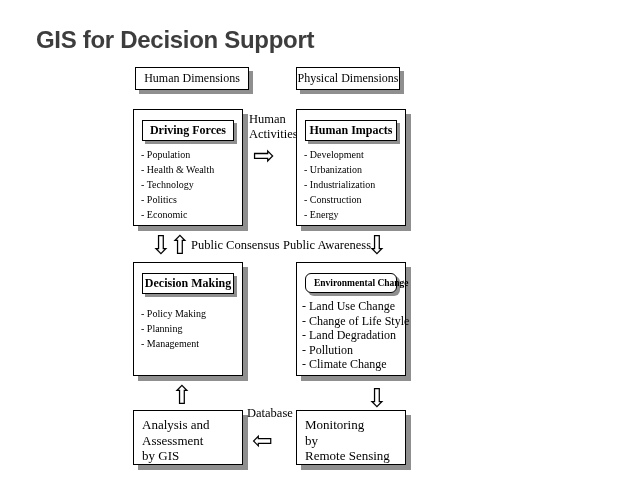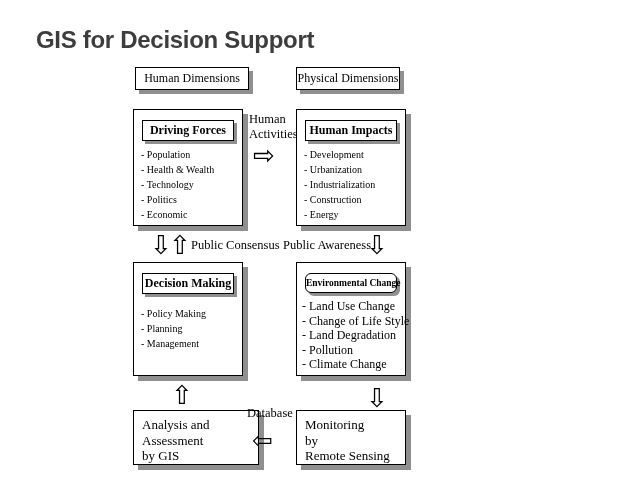--- a/index.html
+++ b/index.html
@@ -27,30 +27,30 @@
 
   
   .box {
     position:absolute; background:#fff;
     border:1px solid #000; box-shadow:5px 5px 0 #8f8f8f;
   }
   .box-driving   { left:133px; top:109px; width:110px; height:117px; }
   .box-impacts   { left:296px; top:109px; width:110px; height:117px; }
   .box-decision  { left:133px; top:262px; width:110px; height:114px; }
   .box-env       { left:296px; top:262px; width:110px; height:114px; }
-  .box-analysis  { left:133px; top:410px; width:126px; height:55px; }
+  .box-analysis  { left:133px; top:410px; width:110px; height:55px; }
   .box-monitor   { left:296px; top:410px; width:110px; height:55px; }
 
   .inner-hdr {
     margin:10px auto 4px auto; width:92px; background:#fff;
     border:1px solid #000; box-shadow:3px 3px 0 #8f8f8f;
     font-weight:bold; font-size:12px; text-align:center;
     padding:2px 0; white-space:nowrap;
   }
-  .inner-hdr.small { font-size:9.5px; padding:4px 0;border-radius:6px; }
+  .inner-hdr.small { font-size:9.5px; padding:4px 8px;border-radius:6px; }
   .box-decision .inner-hdr { margin-bottom:10px; }
 
   .items { padding-left:7px; padding-top:2px; }
   .item  { font-size:10px; line-height:15px; white-space:nowrap; }
   .box-env .item { font-size:12px; line-height:14.5px; }
   .box-env .items { padding-left:5px; }
 
   .plain-lines { padding:6px 0 0 8px; }
   .pline { font-size:13px; line-height:15.5px; white-space:nowrap; }
 

